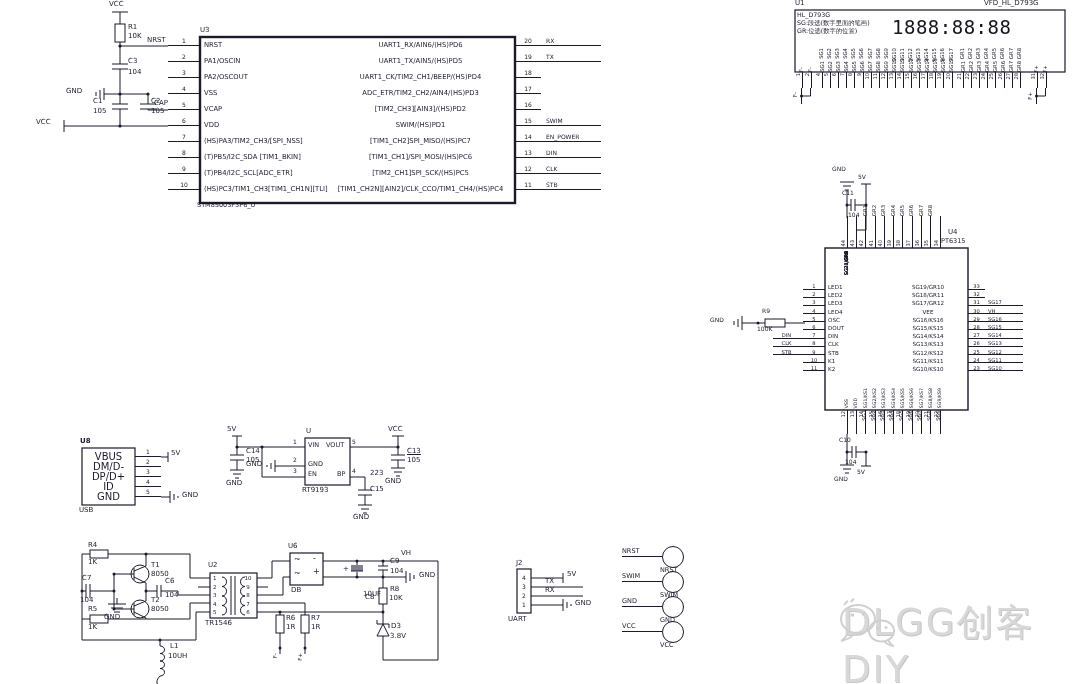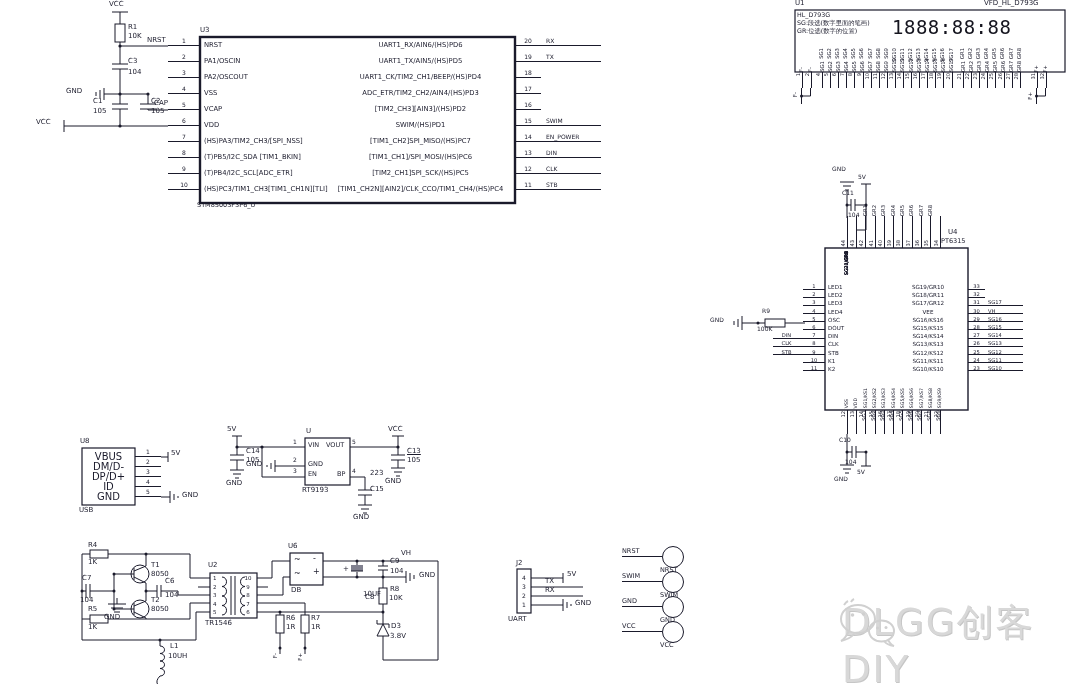--- a/index.html
+++ b/index.html
@@ -1093,21 +1093,21 @@
   <div class="t t6" style="left:710px;top:317px;">GND</div>
   <div class="t t6" style="left:832px;top:166px;">GND</div>
   <div class="t t6" style="left:858px;top:174px;">5V</div>
   <div class="t t6" style="left:842px;top:190px;">C11</div>
   <div class="t t6" style="left:848px;top:212px;">104</div>
   <div class="t t6" style="left:834px;top:476px;">GND</div>
   <div class="t t6" style="left:857px;top:469px;">5V</div>
   <div class="t t6" style="left:839px;top:437px;">C10</div>
   <div class="t t6" style="left:845px;top:459px;">104</div>
 
-  <div class="t" style="left:80px;top:438px;">U8</div>
+  <div class="t" style="left:80px;top:438px;font-weight:bold;">U8</div>
   <div class="t" style="left:79px;top:507px;">USB</div>
   <div class="col rt" style="left:86px;top:452px;width:45px;">
 
   <div class="hname10">VBUS</div>
       <div class="hname10">DM/D-</div>
       <div class="hname10">DP/D+</div>
       <div class="hname10">ID</div>
       <div class="hname10">GND</div>
     </div>
   <div class="col" style="left:135px;top:448px;">

